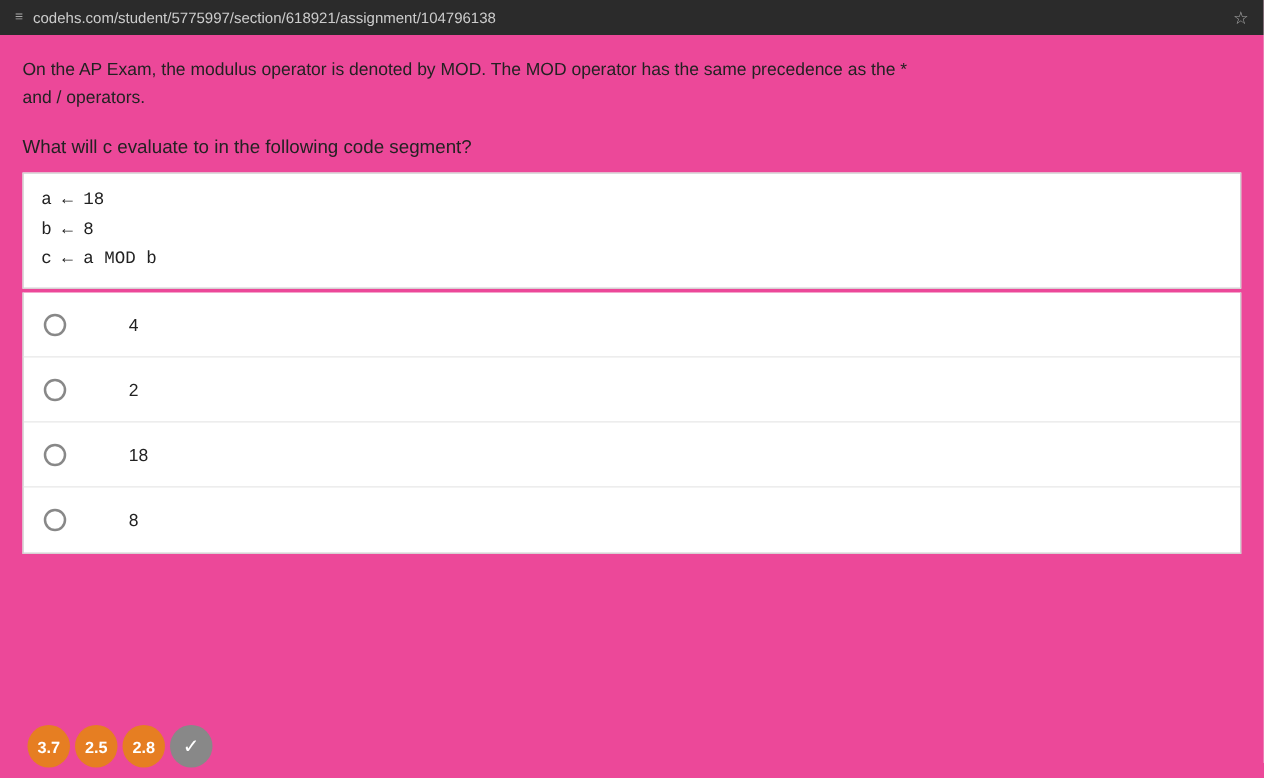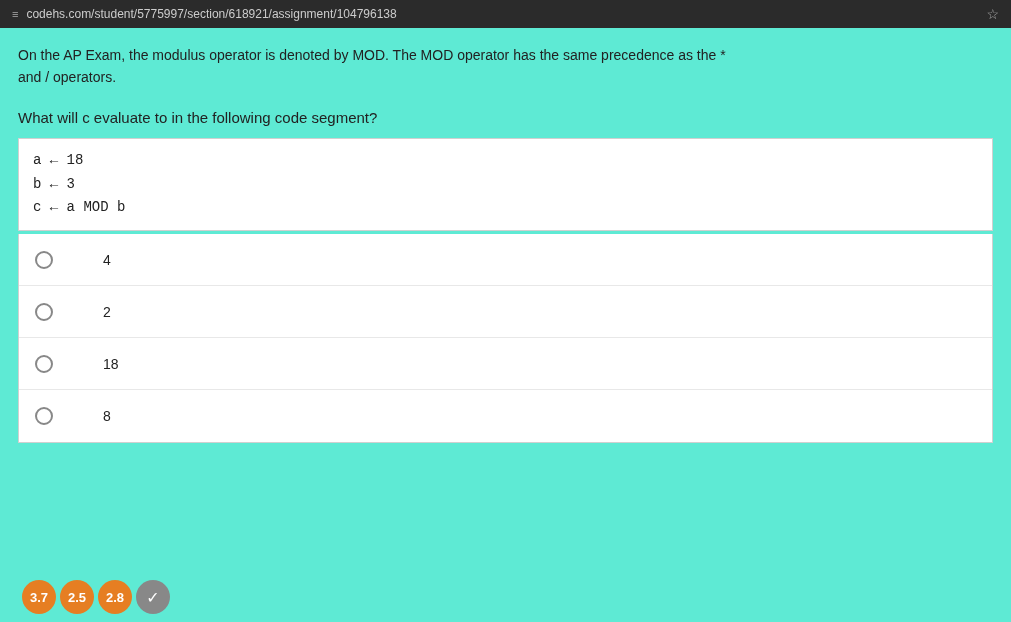--- a/index.html
+++ b/index.html
@@ -31,21 +31,21 @@
       font-size: 12px;
       flex: 1;
     }
     .browser-star {
       color: #aaa;
       font-size: 14px;
     }
 
     
     .main-content {
-      background: #5eead4;
+      background: #ec4899;
       padding: 16px 18px 0 18px;
       min-height: 594px;
     }
 
     
     .intro-text {
       font-size: 14px;
       color: #222;
       line-height: 1.6;
       margin-bottom: 20px;
@@ -162,21 +162,21 @@
 
   <p class="intro-text">
     <span>On the AP Exam, the modulus operator is denoted by MOD. The MOD operator has the same precedence as the *</span><br>
     <span>and / operators.</span>
   </p>
 
   <p class="question-text">What will c evaluate to in the following code segment?</p>
 
   <div class="code-block">
     <div>a ← 18</div>
-    <div>b ← 3</div>
+    <div>b ← 8</div>
     <div>c ← a MOD b</div>
   </div>
 
   <div class="options-container">
 
     <div class="option-row">
       <div class="radio-circle"></div>
       <span class="option-value"></span>
       <span>4</span>
     </div>

